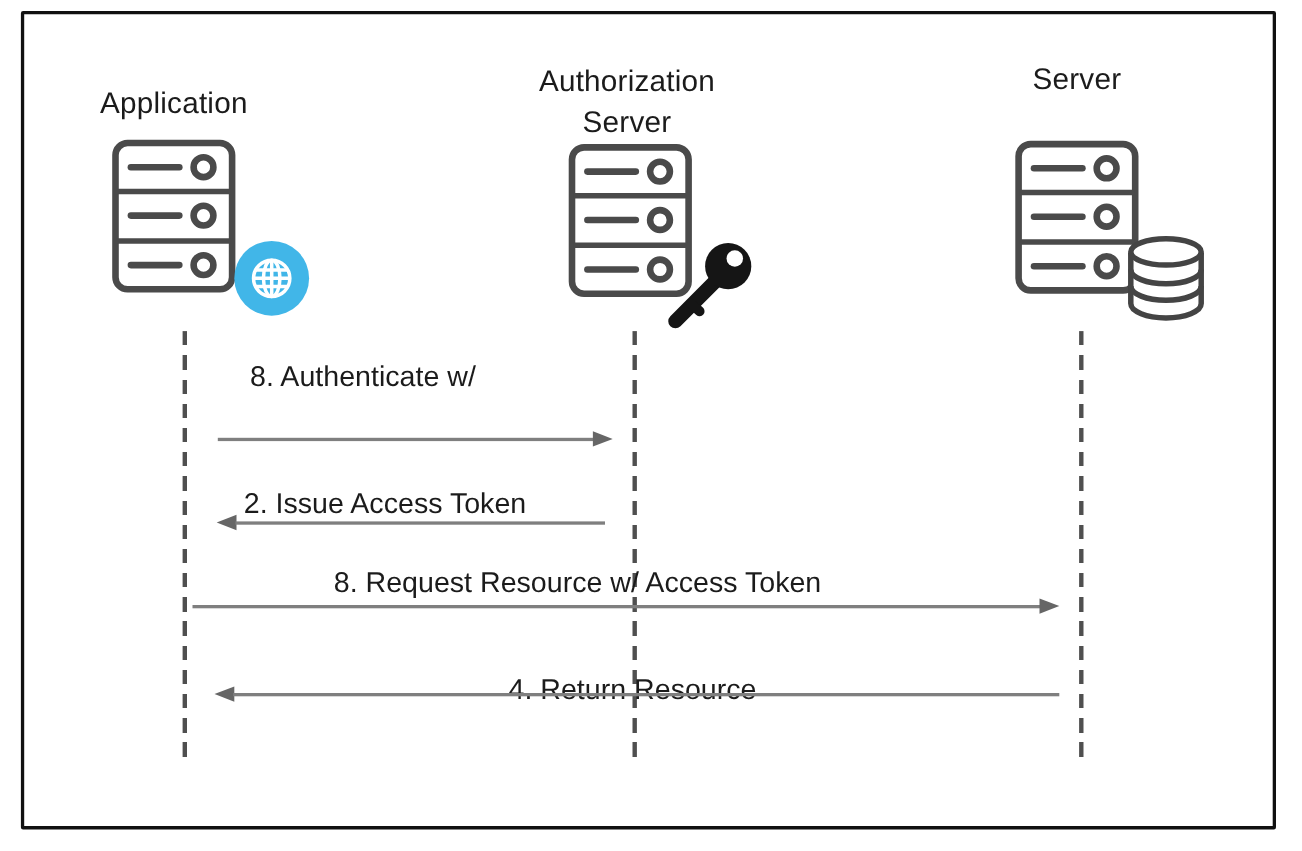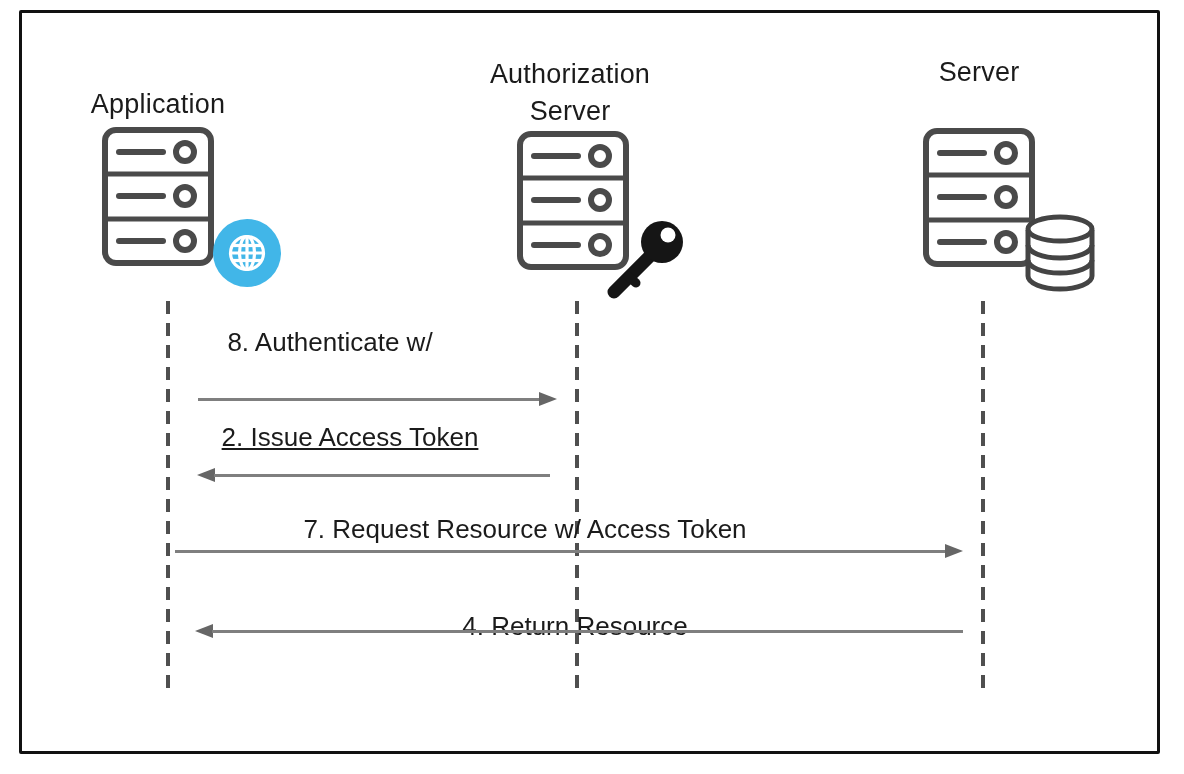--- a/index.html
+++ b/index.html
@@ -74,21 +74,21 @@
         <line x1="18" y1="26" x2="62" y2="26" stroke-width="6" stroke-linecap="round"></line>
         <line x1="18" y1="70" x2="62" y2="70" stroke-width="6" stroke-linecap="round"></line>
         <line x1="18" y1="115" x2="62" y2="115" stroke-width="6" stroke-linecap="round"></line>
         <circle cx="84" cy="26" r="9" stroke-width="6"></circle>
         <circle cx="84" cy="70" r="9" stroke-width="6"></circle>
         <circle cx="84" cy="115" r="9" stroke-width="6"></circle>
       </g>
     </defs>
   </svg>
 
-  <div class="actor-label" style="left:58px;top:86px;">
+  <div class="actor-label" style="left:58px;top:76px;">
     <div>Application</div>
   </div>
   <svg class="icon server-icon" style="left:101px;top:126px;" viewBox="0 0 114 141">
       <use href="#server-glyph" class="srv-stroke"></use>
     </svg>
   <svg class="icon" style="left:212px;top:218px;width:70px;height:70px;" viewBox="0 0 70 70">
     <circle cx="35" cy="35" r="34" fill="var(--globe-blue)"></circle>
     <g stroke="#ffffff" stroke-width="3.2" fill="none">
       <circle cx="35" cy="35" r="16.5"></circle>
       <ellipse cx="35" cy="35" rx="7.5" ry="16.5"></ellipse>
@@ -131,28 +131,28 @@
   <div class="lifeline" style="left:166px;"></div>
   <div class="lifeline" style="left:575px;"></div>
   <div class="lifeline" style="left:981px;"></div>
 
   <div class="msg-label" style="left:205px;top:325px;width:250px;">
     <div>8. Authenticate w/</div>
   </div>
   <div class="arrow-line" style="left:198px;top:398px;width:342px;"></div>
   <div class="arrow-head right" style="left:539px;top:392px;"></div>
 
-  <div class="msg-label" style="left:200px;top:420px;width:300px;text-decoration:underline;">
+  <div class="msg-label" style="left:200px;top:440px;width:300px;">
     <div>2. Issue Access Token</div>
   </div>
   <div class="arrow-head left" style="left:197px;top:468px;"></div>
   <div class="arrow-line" style="left:214px;top:474px;width:336px;"></div>
 
   <div class="msg-label" style="left:285px;top:512px;width:480px;">
-    <div>7. Request Resource w/ Access Token</div>
+    <div>8. Request Resource w/ Access Token</div>
   </div>
   <div class="arrow-line" style="left:175px;top:550px;width:771px;"></div>
   <div class="arrow-head right" style="left:945px;top:544px;"></div>
 
   <div class="msg-label" style="left:450px;top:589px;width:250px;margin-top:20px;">
     <div>4. Return Resource</div>
   </div>
   <div class="arrow-head left" style="left:195px;top:624px;"></div>
   <div class="arrow-line" style="left:212px;top:630px;width:751px;"></div>
 

